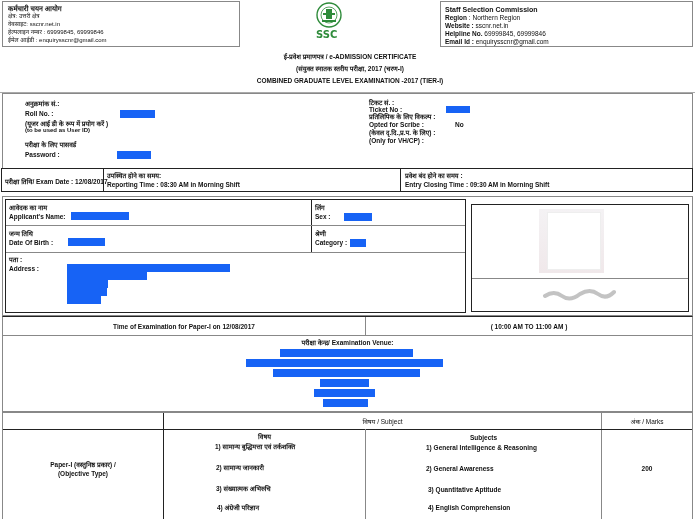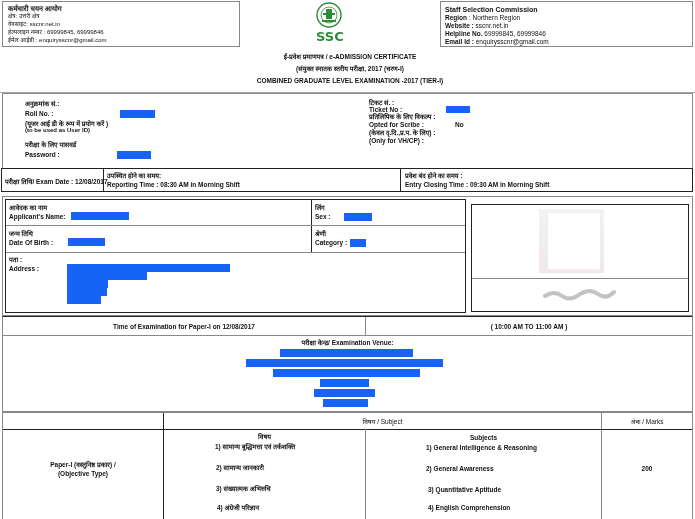--- a/index.html
+++ b/index.html
@@ -27,21 +27,21 @@
 </div>
 
 <div class="abs" style="left:313px;top:1px;width:32px;height:44px;">
   <svg width="32" height="44" viewBox="0 0 32 44">
     <circle cx="16" cy="14" r="12" fill="none" stroke="#2e8b3a" stroke-width="1.4"></circle>
     <circle cx="16" cy="14" r="8" fill="none" stroke="#2e8b3a" stroke-width="0.8"></circle>
     <rect x="13" y="8" width="6" height="10" fill="#2e8b3a"></rect>
     <rect x="10" y="12" width="12" height="2" fill="#2e8b3a"></rect>
     <rect x="9" y="19" width="14" height="2" fill="#2e8b3a"></rect>
   </svg>
-  <div class="abs b" style="left:3px;top:28px;font-size:13px;color:#2e8b3a;letter-spacing:0px;font-family:'DejaVu Sans',sans-serif;">SSC</div>
+  <div class="abs b" style="left:3px;top:28px;font-size:10px;color:#2e8b3a;letter-spacing:0px;font-family:'DejaVu Sans',sans-serif;">SSC</div>
 </div>
 
 <div class="box" style="left:440px;top:1px;width:253px;height:46px;">
   <div class="abs line b" style="left:4px;top:3px;font-size:7px;">Staff Selection Commission</div>
   <div class="abs line" style="left:4px;top:11px;font-size:6.5px;"><span class="b">Region</span> <span>: Northern Region</span></div>
   <div class="abs line" style="left:4px;top:19px;font-size:6.5px;"><span class="b">Website :</span><span> sscnr.net.in</span></div>
   <div class="abs line" style="left:4px;top:27px;font-size:6.5px;"><span class="b">Helpline No.</span><span> 69999845, 69999846</span></div>
   <div class="abs line" style="left:4px;top:35px;font-size:6.5px;"><span class="b">Email Id :</span><span> enquirysscnr@gmail.com</span></div>
 </div>
 

